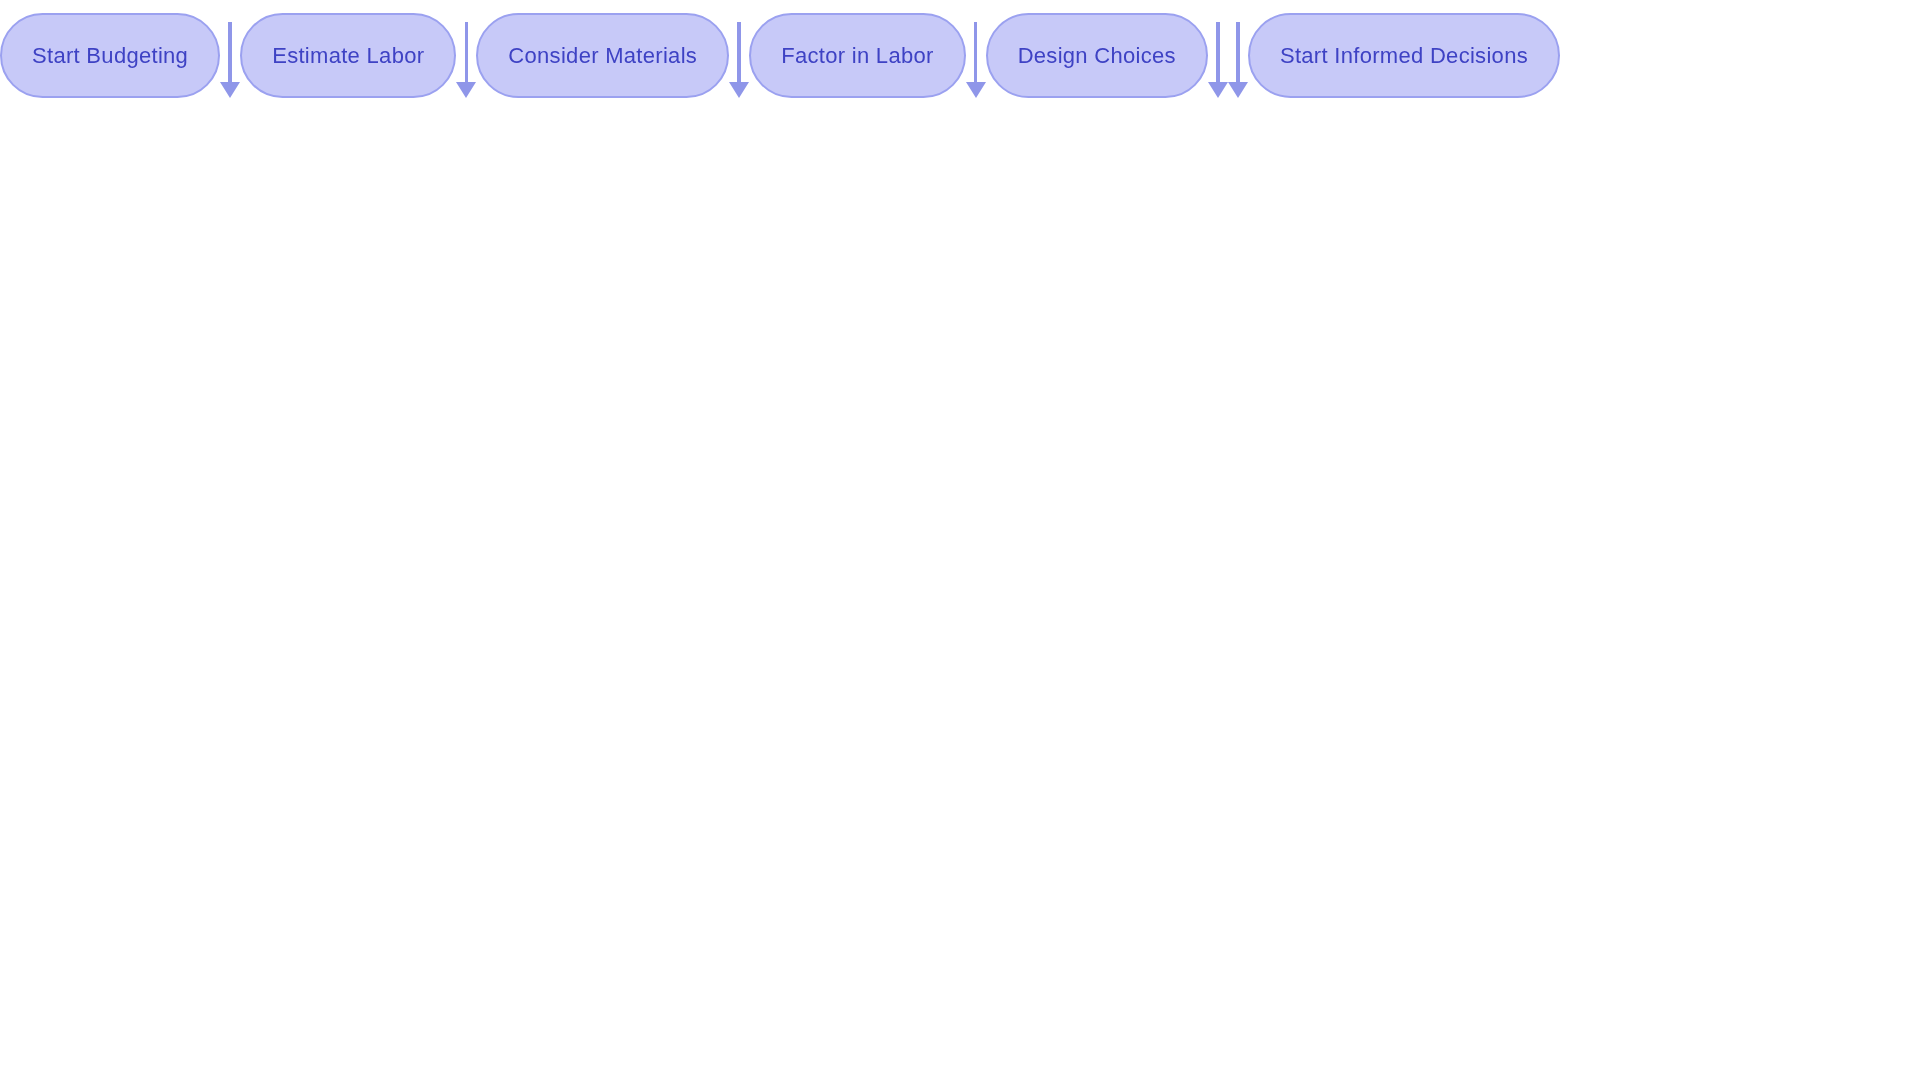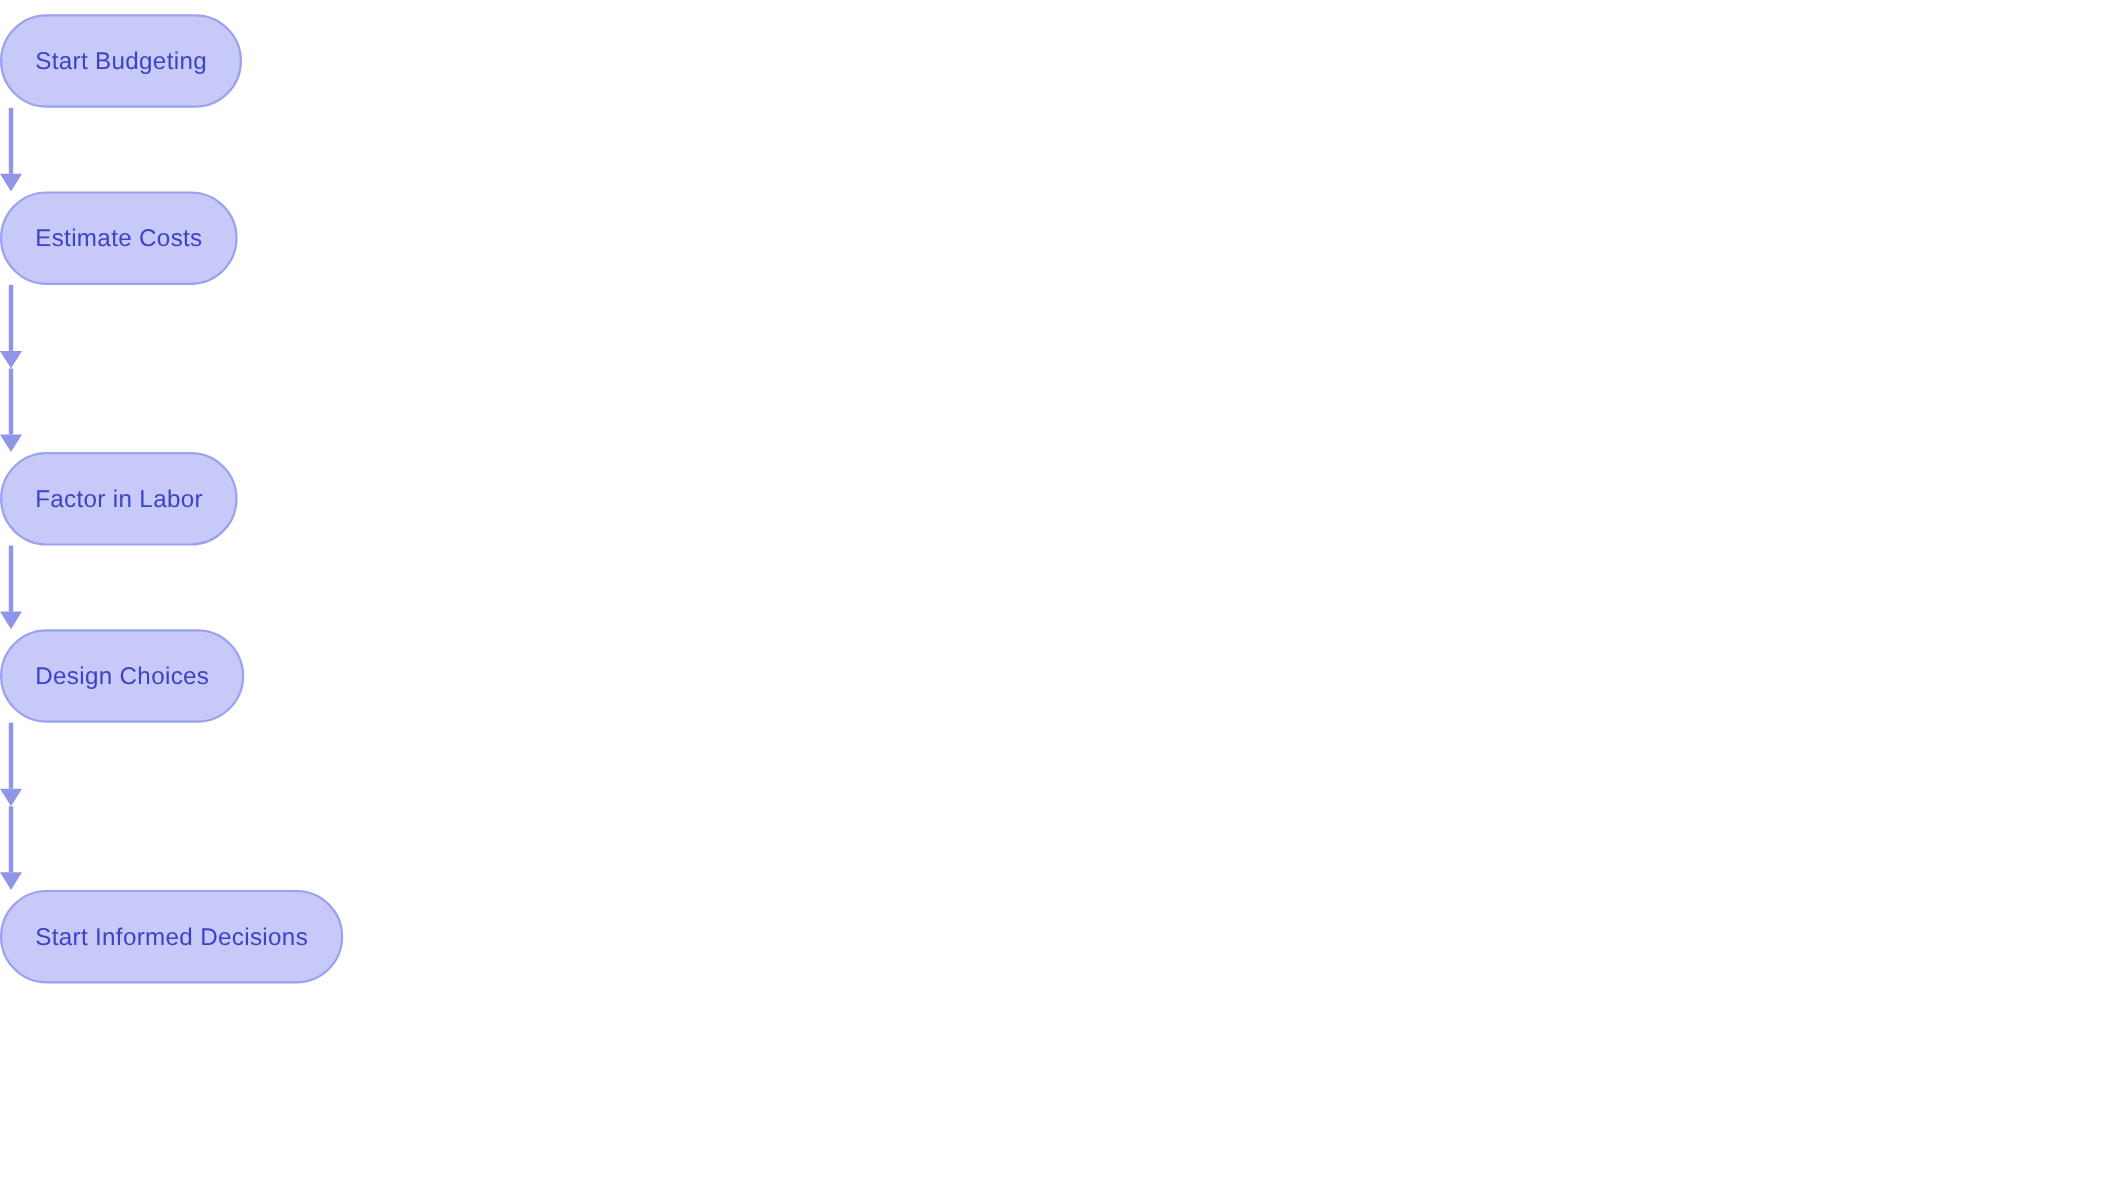--- a/index.html
+++ b/index.html
@@ -19,22 +19,22 @@
     overflow: hidden;
     font-family: "Liberation Sans", "DejaVu Sans", sans-serif;
   }
   .flow {
     position: absolute;
     left: 0;
     top: 0;
     width: 100%;
     padding-top: 13px;
     display: flex;
-    flex-direction: column;
-    align-items: flex-start;
+    flex-direction: row;
+    align-items: flex-end;
   }
   .node {
     height: 85px;
     min-width: 200px;
     padding: 0 30px;
     border: 2px solid var(--node-border);
     border-radius: 43px;
     background: var(--node-fill);
     color: var(--node-text);
     display: flex;
@@ -70,27 +70,28 @@
 <div class="canvas">
   <div class="flow">
 
     <div class="node">Start Budgeting</div>
 
     <div class="connector">
       <div class="line"></div>
       <div class="head"></div>
     </div>
 
-    <div class="node">Estimate Costs</div>
+    <div class="node">Estimate Labor</div>
 
     <div class="connector">
       <div class="line"></div>
       <div class="head"></div>
     </div>
 
+    <div class="node">Consider Materials</div>
 
     <div class="connector">
       <div class="line"></div>
       <div class="head"></div>
     </div>
 
     <div class="node">Factor in Labor</div>
 
     <div class="connector">
       <div class="line"></div>

